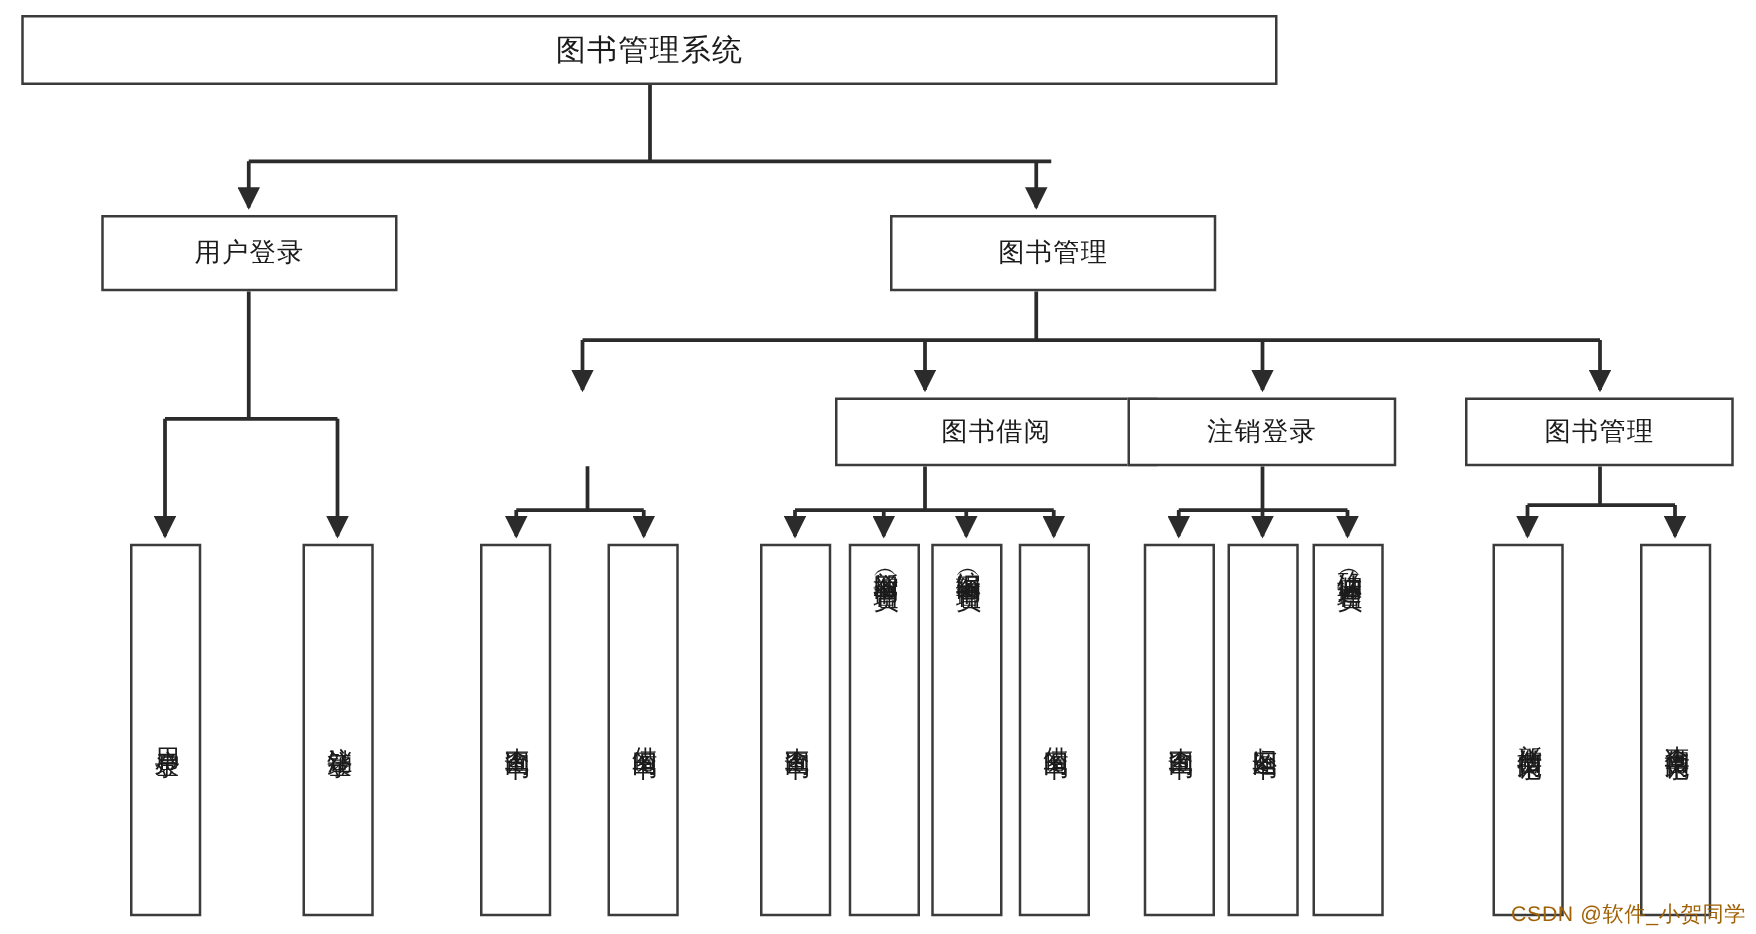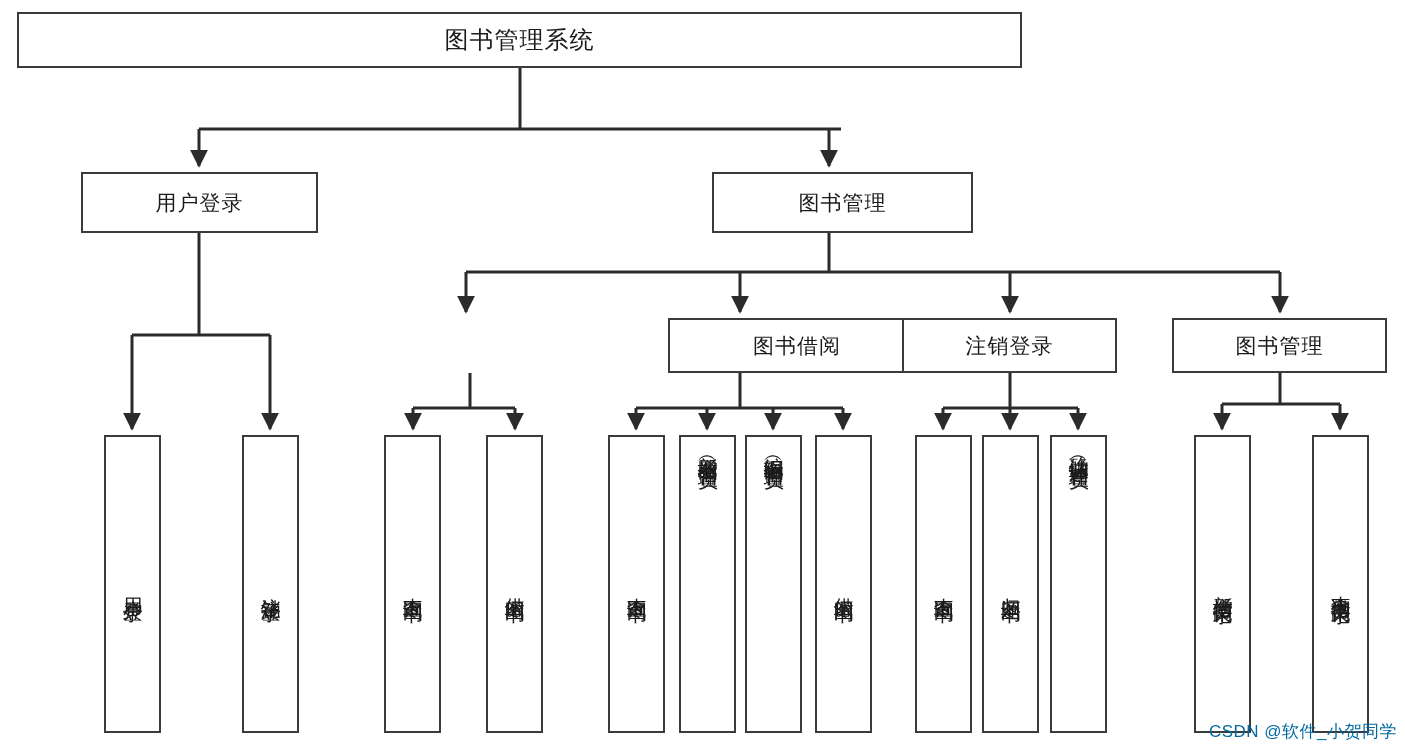--- a/index.html
+++ b/index.html
@@ -66,21 +66,21 @@
     white-space: nowrap;
   }
   .leaf.center .leaf-text {
     margin: auto 0;
   }
   .watermark {
     position: absolute;
     right: 8px;
     bottom: 4px;
     font-size: 17px;
-    color: #0369a1;
+    color: #a16207;
     letter-spacing: 0.5px;
     white-space: nowrap;
   }
 </style>
 </head>
 <body>
 
 <div id="canvas">
 
   <svg class="wires" viewBox="0 0 1405 747" xmlns="http://www.w3.org/2000/svg">

